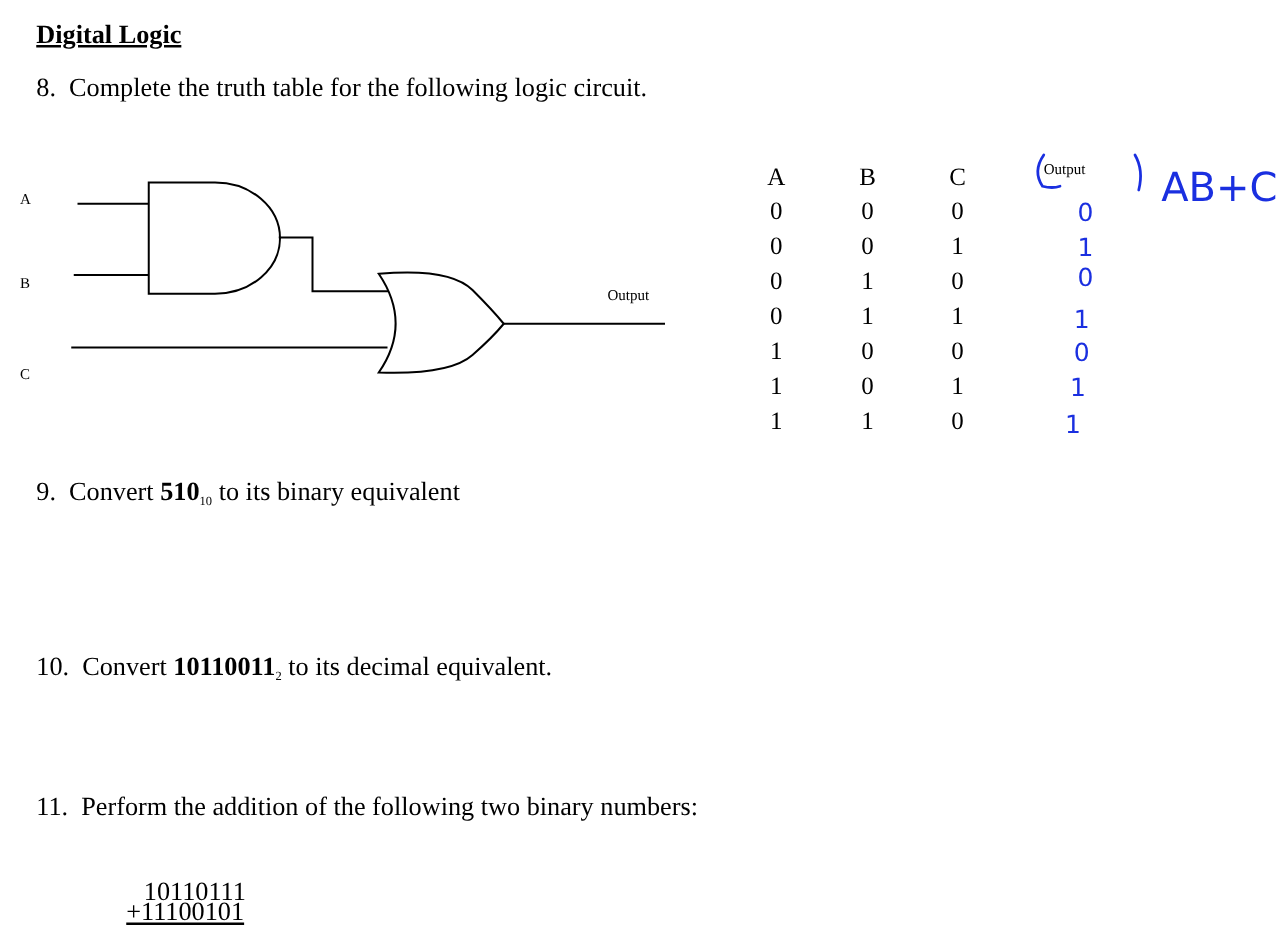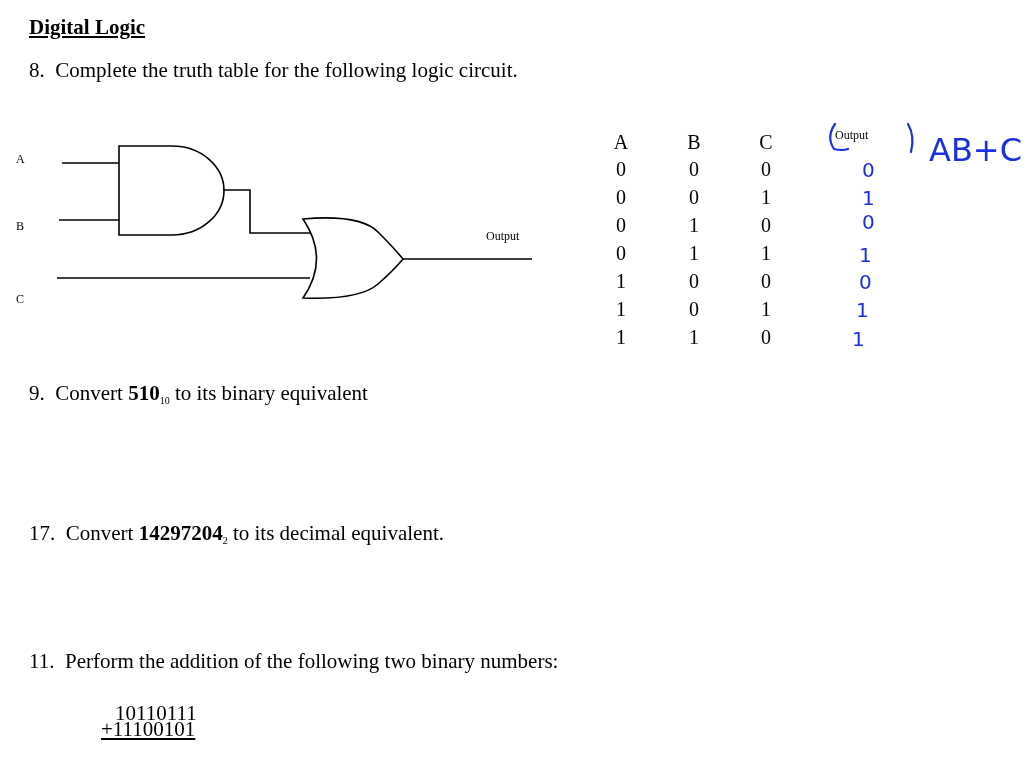--- a/index.html
+++ b/index.html
@@ -92,20 +92,20 @@
   <div class="abs hw" style="left:859px; top:270px; font-size:20px;">0</div>
   <div class="abs hw" style="left:856px; top:298px; font-size:20px;">1</div>
   <div class="abs hw" style="left:852px; top:327px; font-size:20px;">1</div>
 </div>
 
 <div class="abs q" style="left:29px; top:381px;">
   <span>9.</span>&nbsp;&nbsp;<span>Convert </span><b>510</b><sub>10</sub><span> to its binary equivalent</span>
 </div>
 
 <div class="abs q" style="left:29px; top:521px;">
-  <span>17.</span>&nbsp;&nbsp;<span>Convert </span><b>14297204</b><sub>2</sub><span> to its decimal equivalent.</span>
+  <span>10.</span>&nbsp;&nbsp;<span>Convert </span><b>10110011</b><sub>2</sub><span> to its decimal equivalent.</span>
 </div>
 
-<div class="abs q" style="left:29px; top:633px;margin-top:16px;">
+<div class="abs q" style="left:29px; top:633px;">
   <span>11.</span>&nbsp;&nbsp;<span>Perform the addition of the following two binary numbers:</span>
 </div>
 <div class="abs q" style="left:115px; top:689px;margin-top:12px;">10110111</div>
 <div class="abs q" style="left:101px; top:717px; text-decoration: underline;">+11100101</div>
 
 </body></html>

